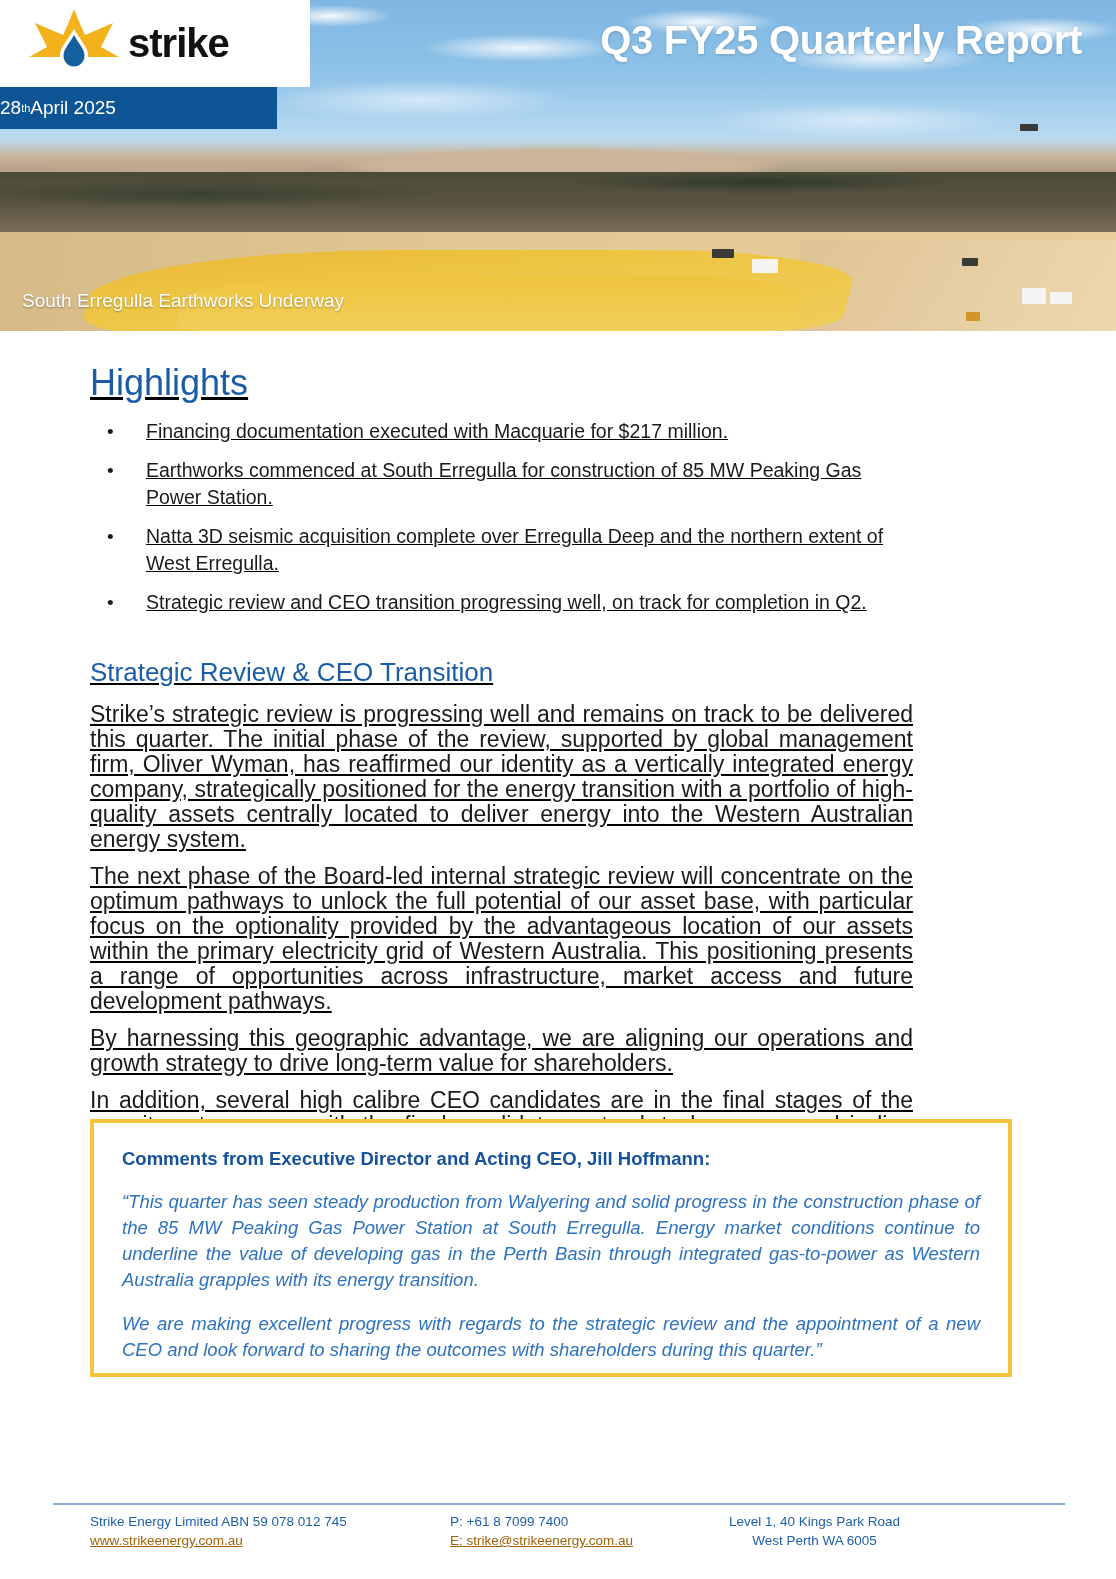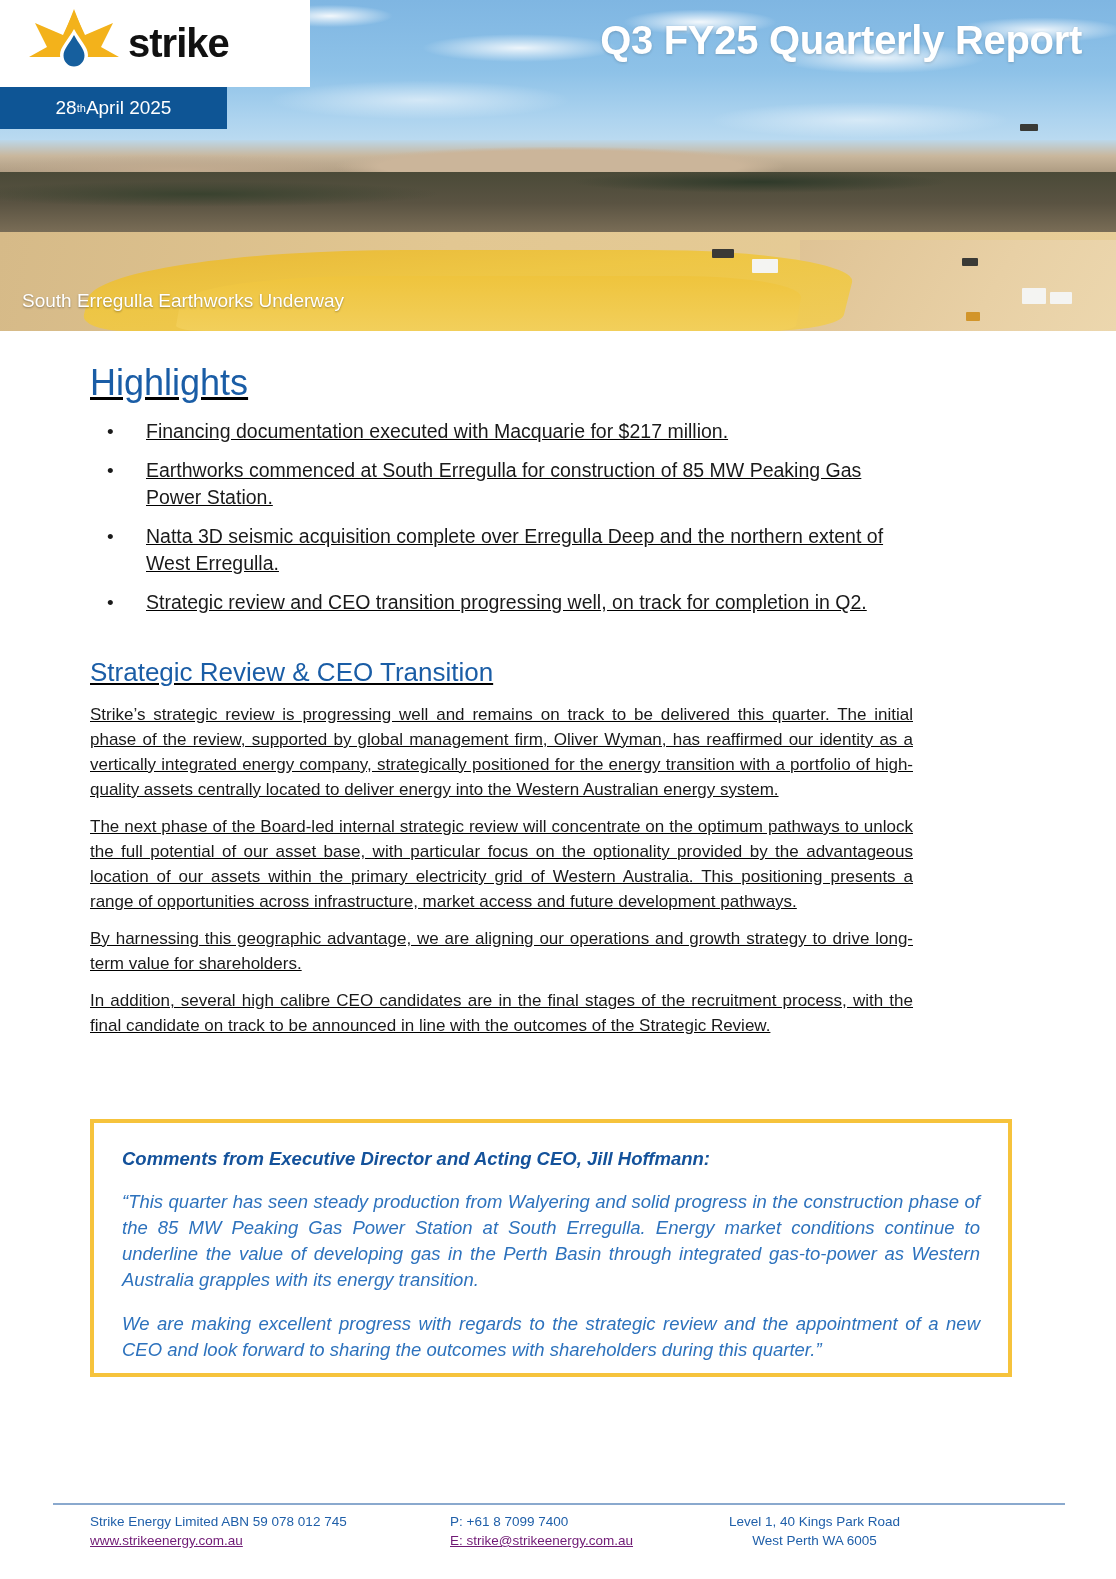--- a/index.html
+++ b/index.html
@@ -85,25 +85,25 @@
     position:absolute;left:0;top:0;width:310px;height:87px;
     background:#ffffff;
   }
   .logo-mark{position:absolute;left:27px;top:9px;width:94px;height:70px;}
   .logo-word{
     position:absolute;left:128px;top:20px;
     font-size:40px;font-weight:bold;color:#111111;letter-spacing:-1px;
     line-height:46px;
   }
   .date-bar{
-    position:absolute;left:0;top:87px;width:227px;height:42px;
+    position:absolute;left:0;top:87px;width:277px;height:42px;
     background:#0e5595;
     color:#ffffff;
     font-size:19px;
-    display:flex;align-items:center;justify-content:center;
+    display:flex;align-items:center;
   }
   .date-bar sup{font-size:11px;vertical-align:super;}
   .caption{
     position:absolute;left:22px;top:290px;
     color:#ffffff;font-size:19px;
     text-shadow:0 1px 2px rgba(0,0,0,.35);
     white-space:nowrap;
   }
 
   
@@ -130,37 +130,37 @@
     margin:0 75px 0 146px;
     font-size:19.5px;line-height:27px;color:#1a1a1a;
     padding-bottom:12px;
   }
   ul.bullets li .dot{
     position:absolute;left:-39px;top:0;
     font-size:19px;line-height:27px;color:#1a1a1a;
   }
   p.body{
     margin:0 75px 12px 90px;
-    font-size:17px;line-height:25px;color:#1a1a1a;
+    font-size:23px;line-height:25px;color:#1a1a1a;
     text-align:justify;
   }
   p.body.first{margin-top:14px;}
 
   
   .quote-box{
     position:absolute;left:90px;top:1119px;
     width:922px;height:258px;
     border:4px solid #f6c33c;
     background:#ffffff;
     box-sizing:border-box;
   }
   .quote-title{
     margin:24px 28px 0 28px;
     color:#14529b;
-    font-size:18.5px;font-weight:bold;font-style:italic;
+    font-size:18.5px;font-weight:bold;
     line-height:24px;
   }
   .quote-p{
     margin:18px 28px 0 28px;
     color:#2d72bd;
     font-size:18.5px;font-style:italic;line-height:26px;
     text-align:justify;
   }
 
   
@@ -169,21 +169,21 @@
     background:#8aa9ce;
   }
   .footer{
     position:absolute;left:0;top:1512px;width:1116px;
     font-size:13.5px;line-height:19px;color:#1f5fa9;
   }
   .footer .col{position:absolute;top:0;}
   .footer .c1{left:90px;}
   .footer .c2{left:450px;}
   .footer .c3{left:729px;text-align:center;}
-  .footer a{color:#701a75;text-decoration:underline;}
+  .footer a{color:#a16207;text-decoration:underline;}
 </style>
 </head>
 <body>
 
 <div class="banner">
   <div class="sky"></div>
   <div class="ridge"></div>
   <div class="darkfield"></div>
   <div class="midfield"></div>
   <div class="sandfield"></div>

